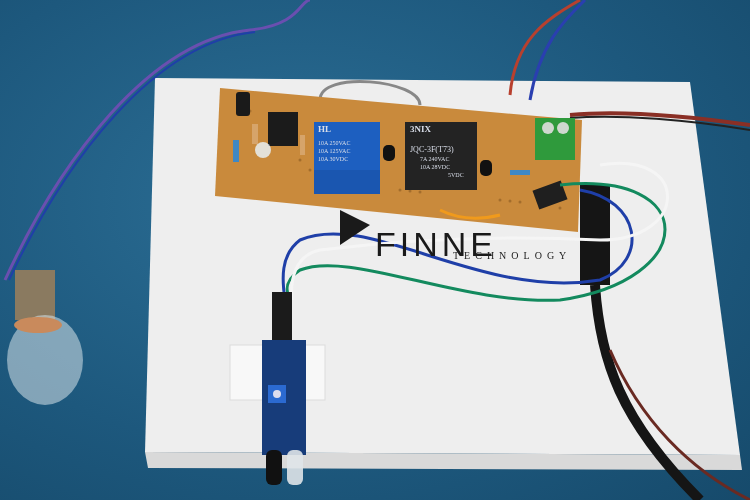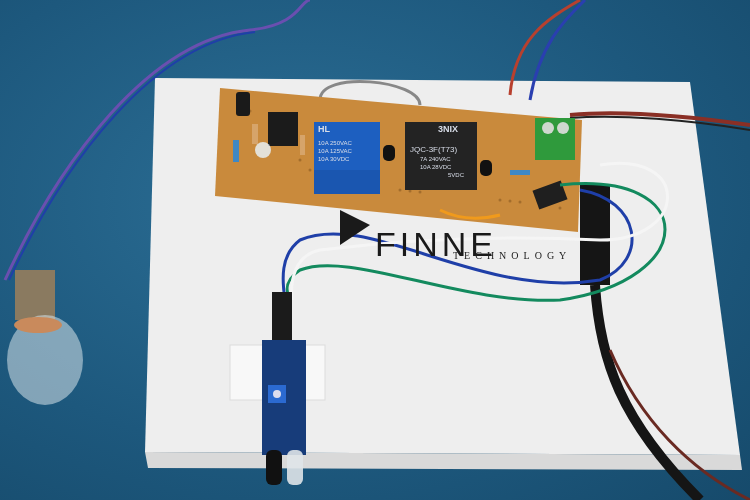--- a/index.html
+++ b/index.html
@@ -1,21 +1,21 @@
 <!DOCTYPE html>
 <html><head>
 <meta charset="utf-8">
 <style>
   html,body{margin:0;padding:0;}
   body{width:750px;height:500px;overflow:hidden;background:#1f5f86;font-family:"Liberation Sans",sans-serif;}
   #scene{position:relative;width:750px;height:500px;background:radial-gradient(ellipse at 40% 40%,#2c6f96 0%,#1d587d 60%,#164a6b 100%);}
   svg{position:absolute;left:0;top:0;}
   .logo-text{position:absolute;left:375px;top:225px;font-family:"Liberation Sans",sans-serif;font-weight:normal;font-size:34px;letter-spacing:4px;color:#1a1a1a;}
   .logo-sub{position:absolute;left:405px;top:250px;font-family:Liberation Serif, serif;font-size:10px;letter-spacing:5px;color:#222;margin-left:48px;}
-  .relay-label{position:absolute;font-family:Liberation Sans, sans-serif;color:#d8dde8;font-size:6px;line-height:7px;}
+  .relay-label{position:absolute;font-family:Liberation Serif, serif;color:#d8dde8;font-size:6px;line-height:7px;}
 </style>
 </head>
 <body>
 
 <div id="scene">
   <svg width="750" height="500" viewBox="0 0 750 500">
 
     <polygon points="155,78 690,82 740,455 145,452" fill="#eeeeee"></polygon>
     <polygon points="145,452 740,455 742,470 148,468" fill="#d9d9d9"></polygon>
 
@@ -97,18 +97,18 @@
   </svg>
 
   <div class="logo-text">FINNE</div>
   <div class="logo-sub">TECHNOLOGY</div>
 
   <div class="relay-label" style="left:318px;top:126px;font-size:9px;font-weight:bold;">HL</div>
   <div class="relay-label" style="left:318px;top:140px;">10A 250VAC</div>
   <div class="relay-label" style="left:318px;top:148px;">10A 125VAC</div>
   <div class="relay-label" style="left:318px;top:156px;">10A 30VDC</div>
 
-  <div class="relay-label" style="left:410px;top:126px;font-size:9px;font-weight:bold;margin-left:28px;">3NIX</div>
+  <div class="relay-label" style="left:410px;top:126px;font-size:9px;font-weight:bold;">3NIX</div>
   <div class="relay-label" style="left:410px;top:138px;font-size:8px;margin-top:8px;">JQC-3F(T73)</div>
   <div class="relay-label" style="left:420px;top:156px;">7A 240VAC</div>
   <div class="relay-label" style="left:420px;top:164px;">10A 28VDC</div>
   <div class="relay-label" style="left:448px;top:172px;">5VDC</div>
 </div>
 
 </body></html>

